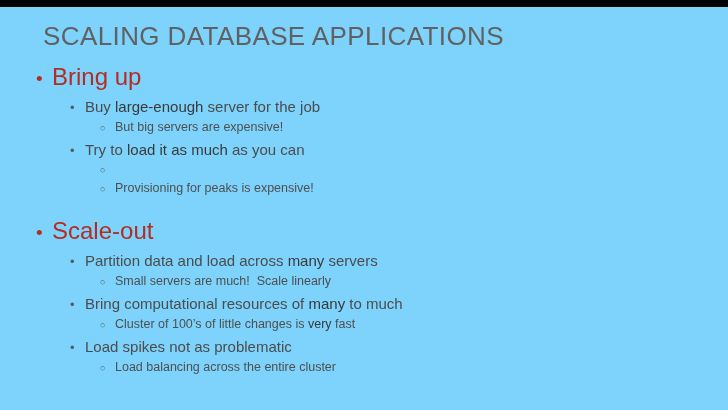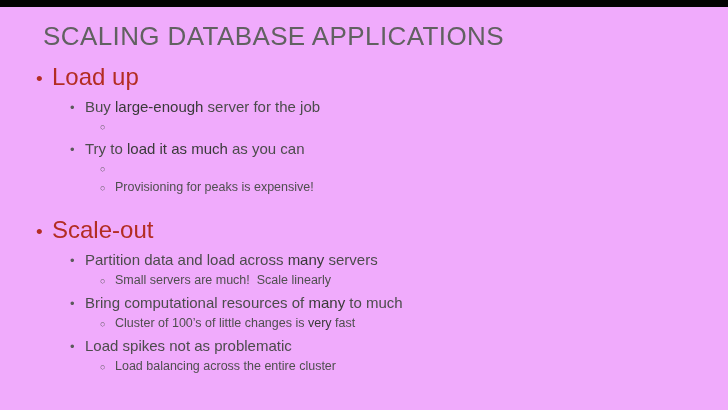--- a/index.html
+++ b/index.html
@@ -1,17 +1,17 @@
 <!DOCTYPE html>
 <html><head>
 <meta charset="utf-8">
 <style>
   html,body{margin:0;padding:0;background:#fff;}
   .slide{
-    position:relative;width:728px;height:410px;background:#f0abfc;overflow:hidden;
+    position:relative;width:728px;height:410px;background:#7dd3fc;overflow:hidden;
     font-family:"Liberation Sans","DejaVu Sans",sans-serif;
   }
   .top-bar{position:absolute;top:0;left:0;width:728px;height:7px;background:#020202;}
   .title{
     position:absolute;left:43px;top:21px;margin:0;
     font-size:26px;line-height:30px;font-weight:300;color:#616161;letter-spacing:0.4px;
   }
   .content{position:absolute;left:36px;top:62px;right:8px;}
   .hrow{display:flex;align-items:baseline;color:var(--red);line-height:30px;}
   .hrow .bul{font-size:19px;width:16px;flex:none;}
@@ -30,29 +30,30 @@
 
 <div class="slide">
   <div class="top-bar"></div>
 
   <h1 class="title">SCALING DATABASE APPLICATIONS</h1>
 
   <div class="content">
 
     <div class="hrow first">
       <span class="bul">•</span>
-      <span class="htxt">Load up</span>
+      <span class="htxt">Bring up</span>
     </div>
 
     <div class="l2row">
       <span class="bul">•</span>
       <span class="txt"><span>Buy </span><b>large-enough</b><span> server for the job</span></span>
     </div>
     <div class="l3row">
       <span class="bul">○</span>
+      <span class="txt"><span>But big servers are expensive!</span><b></b><span></span></span>
     </div>
 
     <div class="l2row">
       <span class="bul">•</span>
       <span class="txt"><span>Try to </span><b>load it as much</b><span> as you can</span></span>
     </div>
     <div class="l3row">
       <span class="bul">○</span>
     </div>
     <div class="l3row">

